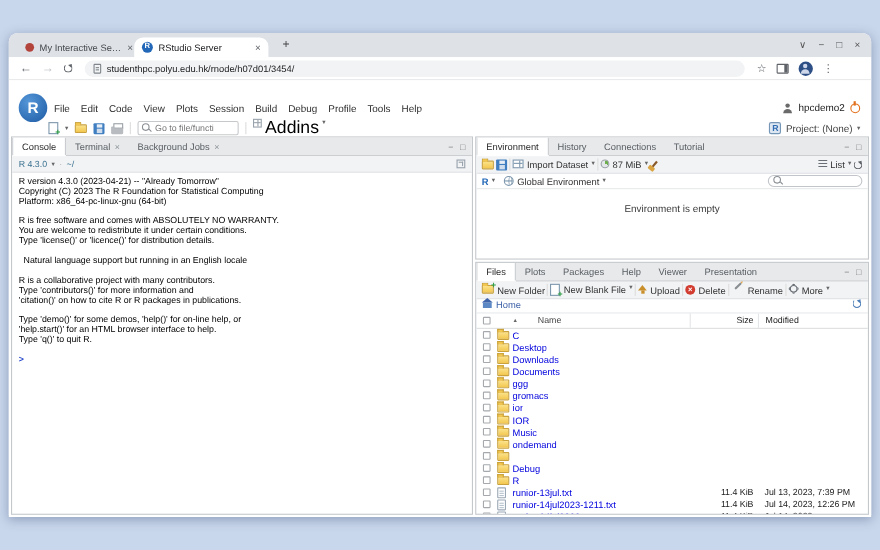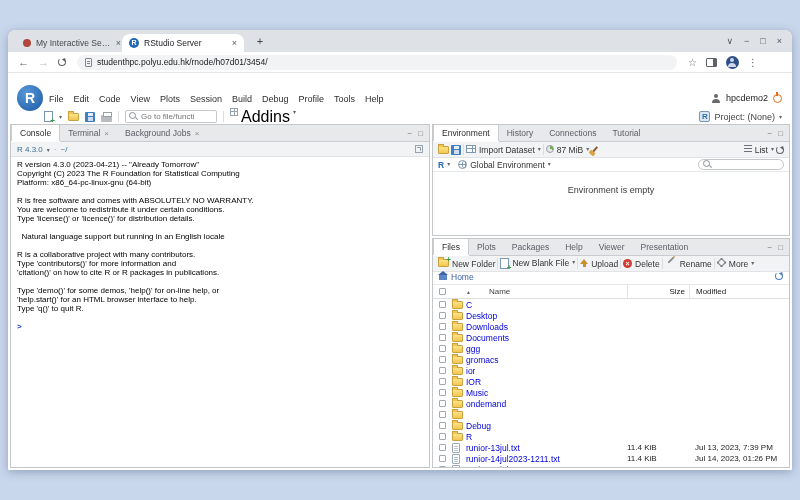--- a/index.html
+++ b/index.html
@@ -121,21 +121,21 @@
   .ic-gear{width:7px;height:7px;border:1.5px solid #6a7076;border-radius:50%;box-shadow:0 -3px 0 -2px #6a7076,0 3px 0 -2px #6a7076,-3px 0 0 -2px #6a7076,3px 0 0 -2px #6a7076;margin:0 1px}
 
   .fbread{height:13px;border-bottom:1px solid #e7e9eb;display:flex;align-items:flex-start;gap:4px;padding:0 6px;font-size:8.5px;color:#3f63a8}
   .ic-home{width:8px;height:5px;background:#5b87c5;position:relative;margin-top:3px}
   .ic-home::before{content:"";position:absolute;top:-4px;left:-1px;border-left:5px solid transparent;border-right:5px solid transparent;border-bottom:4px solid #3f63a8}
   .fhead{height:14px;border-bottom:1px solid #dcdee0;display:flex;align-items:center;font-size:8px;color:#444}
   .frow{height:11px;display:flex;align-items:center;font-size:8.5px}
   .col-cb{width:18px;display:flex;justify-content:center;flex:0 0 auto}
   .col-ic{width:15px;padding-left:1px;flex:0 0 auto;display:flex}
   .col-name{flex:1;display:flex;align-items:center;gap:17px;overflow:hidden}
-  .col-size{width:62px;padding-right:4px;font-size:8px;color:#222;flex:0 0 auto}
+  .col-size{width:62px;text-align:right;padding-right:4px;font-size:8px;color:#222;flex:0 0 auto}
   .col-mod{width:100px;padding-left:6px;font-size:8px;color:#222;flex:0 0 auto;white-space:nowrap;overflow:hidden}
   .fhead .col-size,.fhead .col-mod{border-left:1px solid #e3e5e8;height:100%;display:flex;align-items:center}
   .fhead .col-size{justify-content:flex-end}
   .cb{width:7px;height:7px;border:1px solid #a5a9ad;border-radius:1px;background:#fff;display:inline-block}
   .fname{color:#0000dd;white-space:nowrap;overflow:hidden;text-overflow:ellipsis}
   .sortarr{font-size:5px;color:#666;margin-right:1px}
   .fi{display:inline-block}
   .fi.t-folder{width:11px;height:8px;background:linear-gradient(#fbe289,#f3c74f);border:1px solid #c9a23e;border-radius:1px;position:relative}
   .fi.t-folder::before{content:"";position:absolute;top:-3px;left:-1px;width:4px;height:2px;background:#f3c74f;border:1px solid #c9a23e;border-bottom:none}
   .fi.t-file{width:8px;height:10px;background:#fff;border:1px solid #9aa7b5;border-radius:1px;position:relative}
@@ -613,21 +613,21 @@
             <span class="col-cb">
               <span class="cb"></span>
             </span>
             <span class="col-ic">
               <span class="fi t-file"></span>
             </span>
             <span class="col-name">
               <span class="fname">runior-14jul2023-1211.txt</span>
             </span>
             <span class="col-size">11.4 KiB</span>
-            <span class="col-mod">Jul 14, 2023, 01:26 PM</span>
+            <span class="col-mod">Jul 14, 2023, 12:26 PM</span>
           </div>
 
           <div class="frow">
             <span class="col-cb">
               <span class="cb"></span>
             </span>
             <span class="col-ic">
               <span class="fi t-file"></span>
             </span>
             <span class="col-name">

